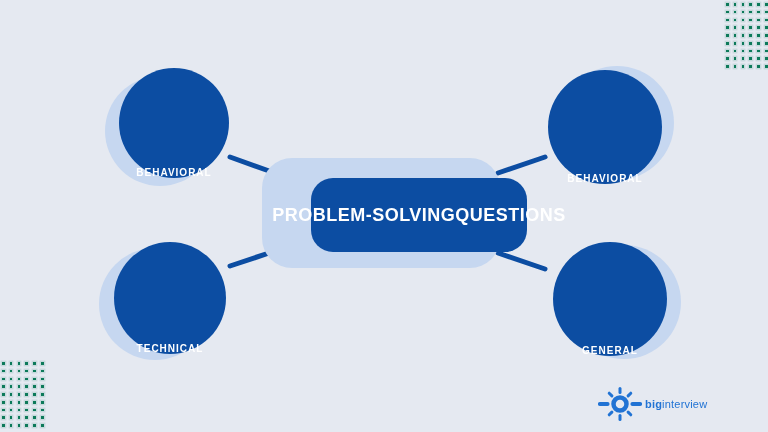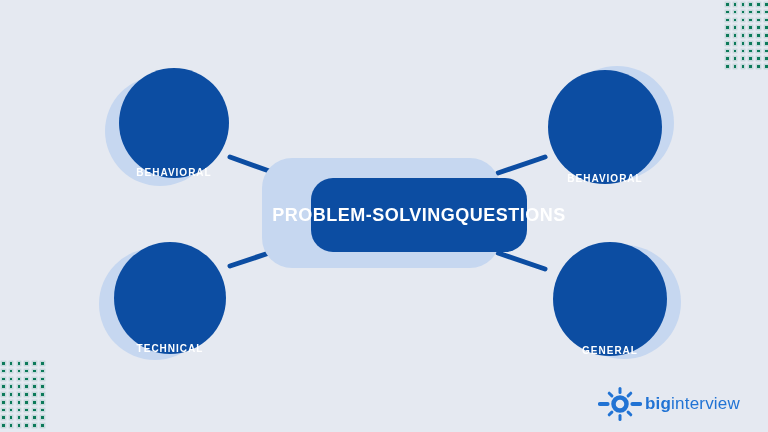--- a/index.html
+++ b/index.html
@@ -75,21 +75,21 @@
 
   
   .logo{
     position:absolute;z-index:2;
     left:598px;top:384px;
     display:flex;align-items:center;
   }
   .logo-icon{display:block;}
   .logo-icon .stroke{stroke:#2173d4;fill:none;stroke-linecap:round;}
   .logo-text{
-    font-size:17px;color:#2173d4;margin-left:3px;
+    font-size:11px;color:#2173d4;margin-left:3px;
     letter-spacing:0.2px;
   }
   .logo-text .bold{font-weight:700;}
   .logo-text .regular{font-weight:400;}
 </style>
 </head>
 <body>
 
 <div class="canvas">
 

